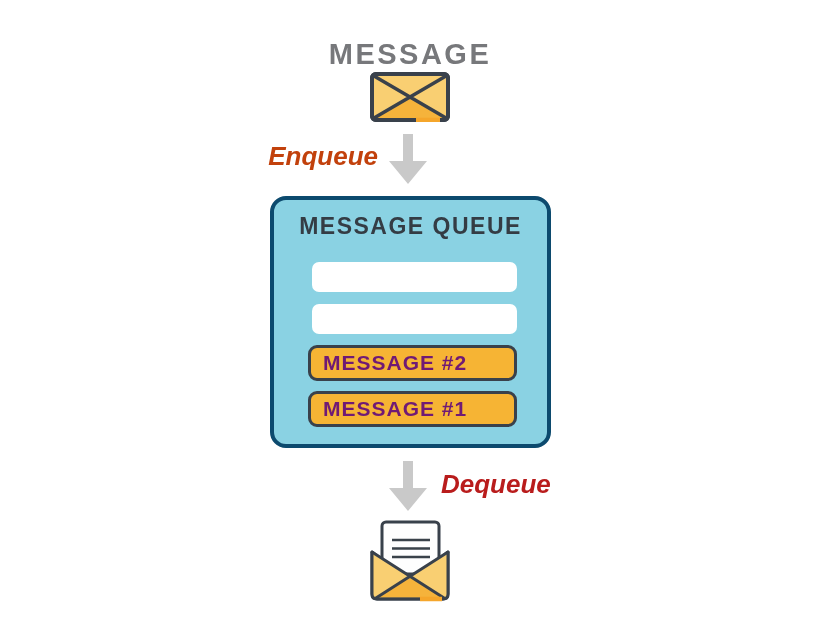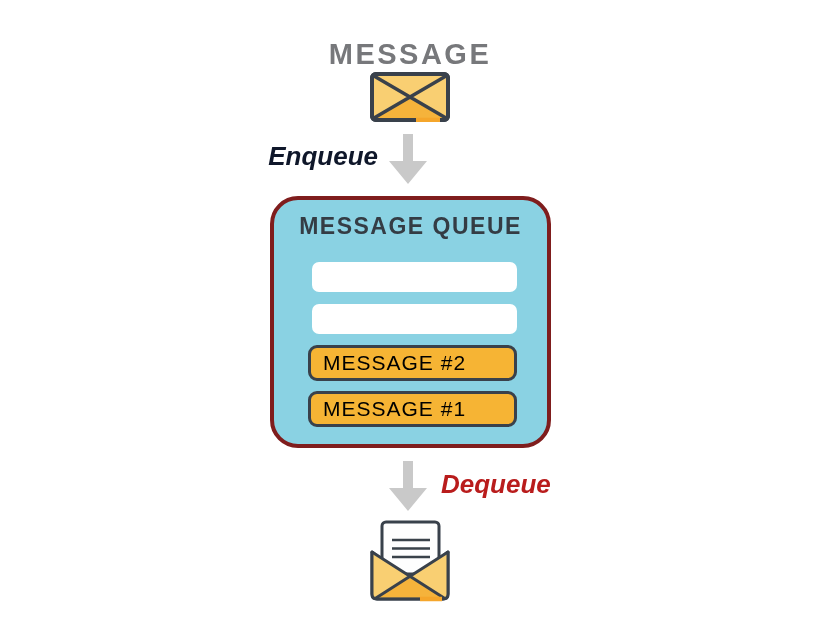--- a/index.html
+++ b/index.html
@@ -38,21 +38,21 @@
   
   .enqueue-label {
     position: absolute;
     left: 238px;
     top: 141px;
     width: 140px;
     text-align: right;
     font-size: 26px;
     font-style: italic;
     font-weight: bold;
-    color: #0f172a;
+    color: #c2410c;
   }
   .dequeue-label {
     position: absolute;
     left: 441px;
     top: 469px;
     font-size: 26px;
     font-style: italic;
     font-weight: bold;
     color: #b91c1c;
   }
@@ -66,22 +66,22 @@
 
   
   .queue-box {
     position: absolute;
     left: 270px;
     top: 196px;
     width: 281px;
     height: 252px;
     box-sizing: border-box;
     background: #8ad2e3;
-    border: 4px solid #7f1d1d;
-    border-radius: 28px;
+    border: 4px solid #0c4a6e;
+    border-radius: 16px;
   }
   .queue-title {
     position: absolute;
     left: 0; right: 0;
     top: 13px;
     text-align: center;
     font-size: 23px;
     font-weight: bold;
     letter-spacing: 1.5px;
     color: #343c44;
@@ -100,23 +100,23 @@
   .slot-empty-1 { top: 62px; }
   .slot-empty-2 { top: 104px; }
   .slot-filled {
     left: 34px;
     width: 209px;
     height: 36px;
     background: #f6b434;
     border: 3px solid #39414b;
     border-radius: 9px;
     font-size: 21px;
-    font-weight: normal;
+    font-weight: bold;
     letter-spacing: 1px;
-    color: #000000;
+    color: #701a75;
     line-height: 30px;
     padding-left: 12px;
   }
   .slot-filled-1 { top: 145px; }
   .slot-filled-2 { top: 191px; }
 
   
   .envelope-open {
     position: absolute;
     left: 370px;

